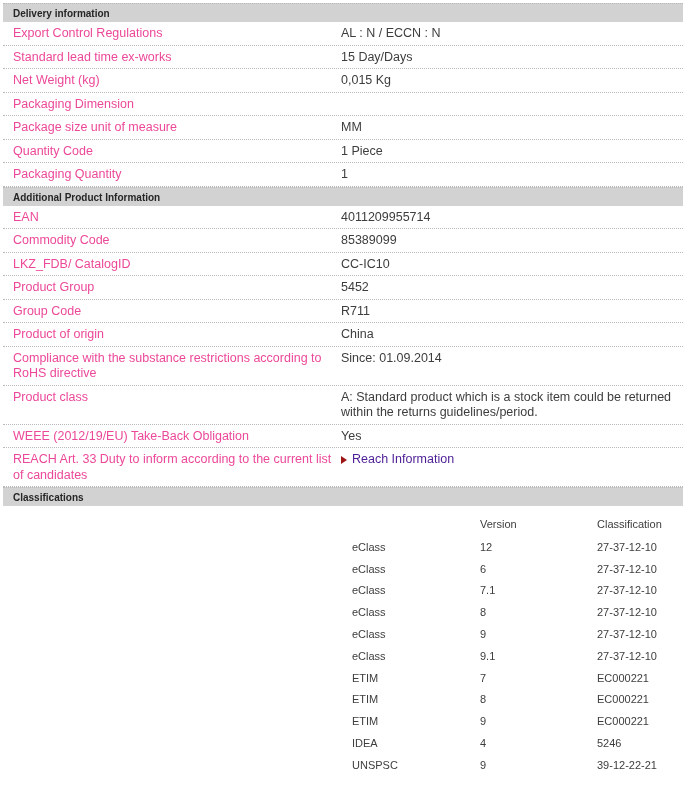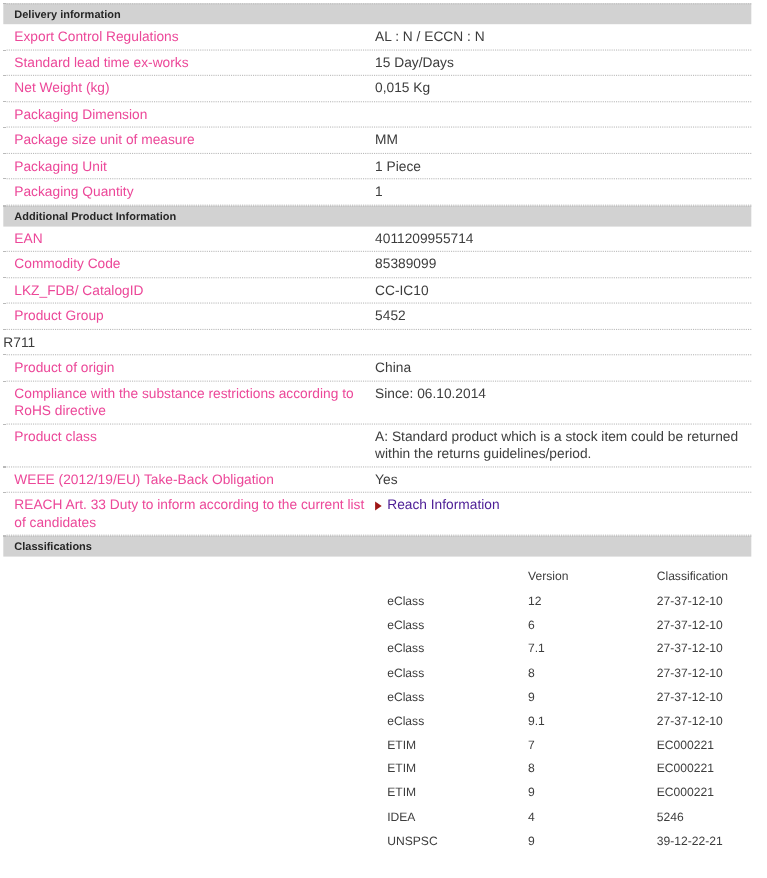--- a/index.html
+++ b/index.html
@@ -133,21 +133,21 @@
       <div class="spec-value">0,015 Kg</div>
     </div>
     <div class="spec-row">
       <div class="spec-label">Packaging Dimension</div>
     </div>
     <div class="spec-row">
       <div class="spec-label">Package size unit of measure</div>
       <div class="spec-value">MM</div>
     </div>
     <div class="spec-row">
-      <div class="spec-label">Packaging Unit</div>
+      <div class="spec-label">Quantity Code</div>
       <div class="spec-value">1 Piece</div>
     </div>
     <div class="spec-row">
       <div class="spec-label">Packaging Quantity</div>
       <div class="spec-value">1</div>
     </div>
   </div>
 
   <div class="spec-block">
     <div class="section-head">Additional Product Information</div>
@@ -162,29 +162,30 @@
     </div>
     <div class="spec-row">
       <div class="spec-label">LKZ_FDB/ CatalogID</div>
       <div class="spec-value">CC-IC10</div>
     </div>
     <div class="spec-row">
       <div class="spec-label">Product Group</div>
       <div class="spec-value">5452</div>
     </div>
     <div class="spec-row">
+      <div class="spec-label">Group Code</div>
       <div class="spec-value">R711</div>
     </div>
     <div class="spec-row">
       <div class="spec-label">Product of origin</div>
       <div class="spec-value">China</div>
     </div>
     <div class="spec-row tall">
       <div class="spec-label">Compliance with the substance restrictions according to RoHS directive</div>
-      <div class="spec-value">Since: 06.10.2014</div>
+      <div class="spec-value">Since: 01.09.2014</div>
     </div>
     <div class="spec-row tall">
       <div class="spec-label">Product class</div>
       <div class="spec-value">A: Standard product which is a stock item could be returned within the returns guidelines/period.</div>
     </div>
     <div class="spec-row">
       <div class="spec-label">WEEE (2012/19/EU) Take-Back Obligation</div>
       <div class="spec-value">Yes</div>
     </div>
     <div class="spec-row tall">

